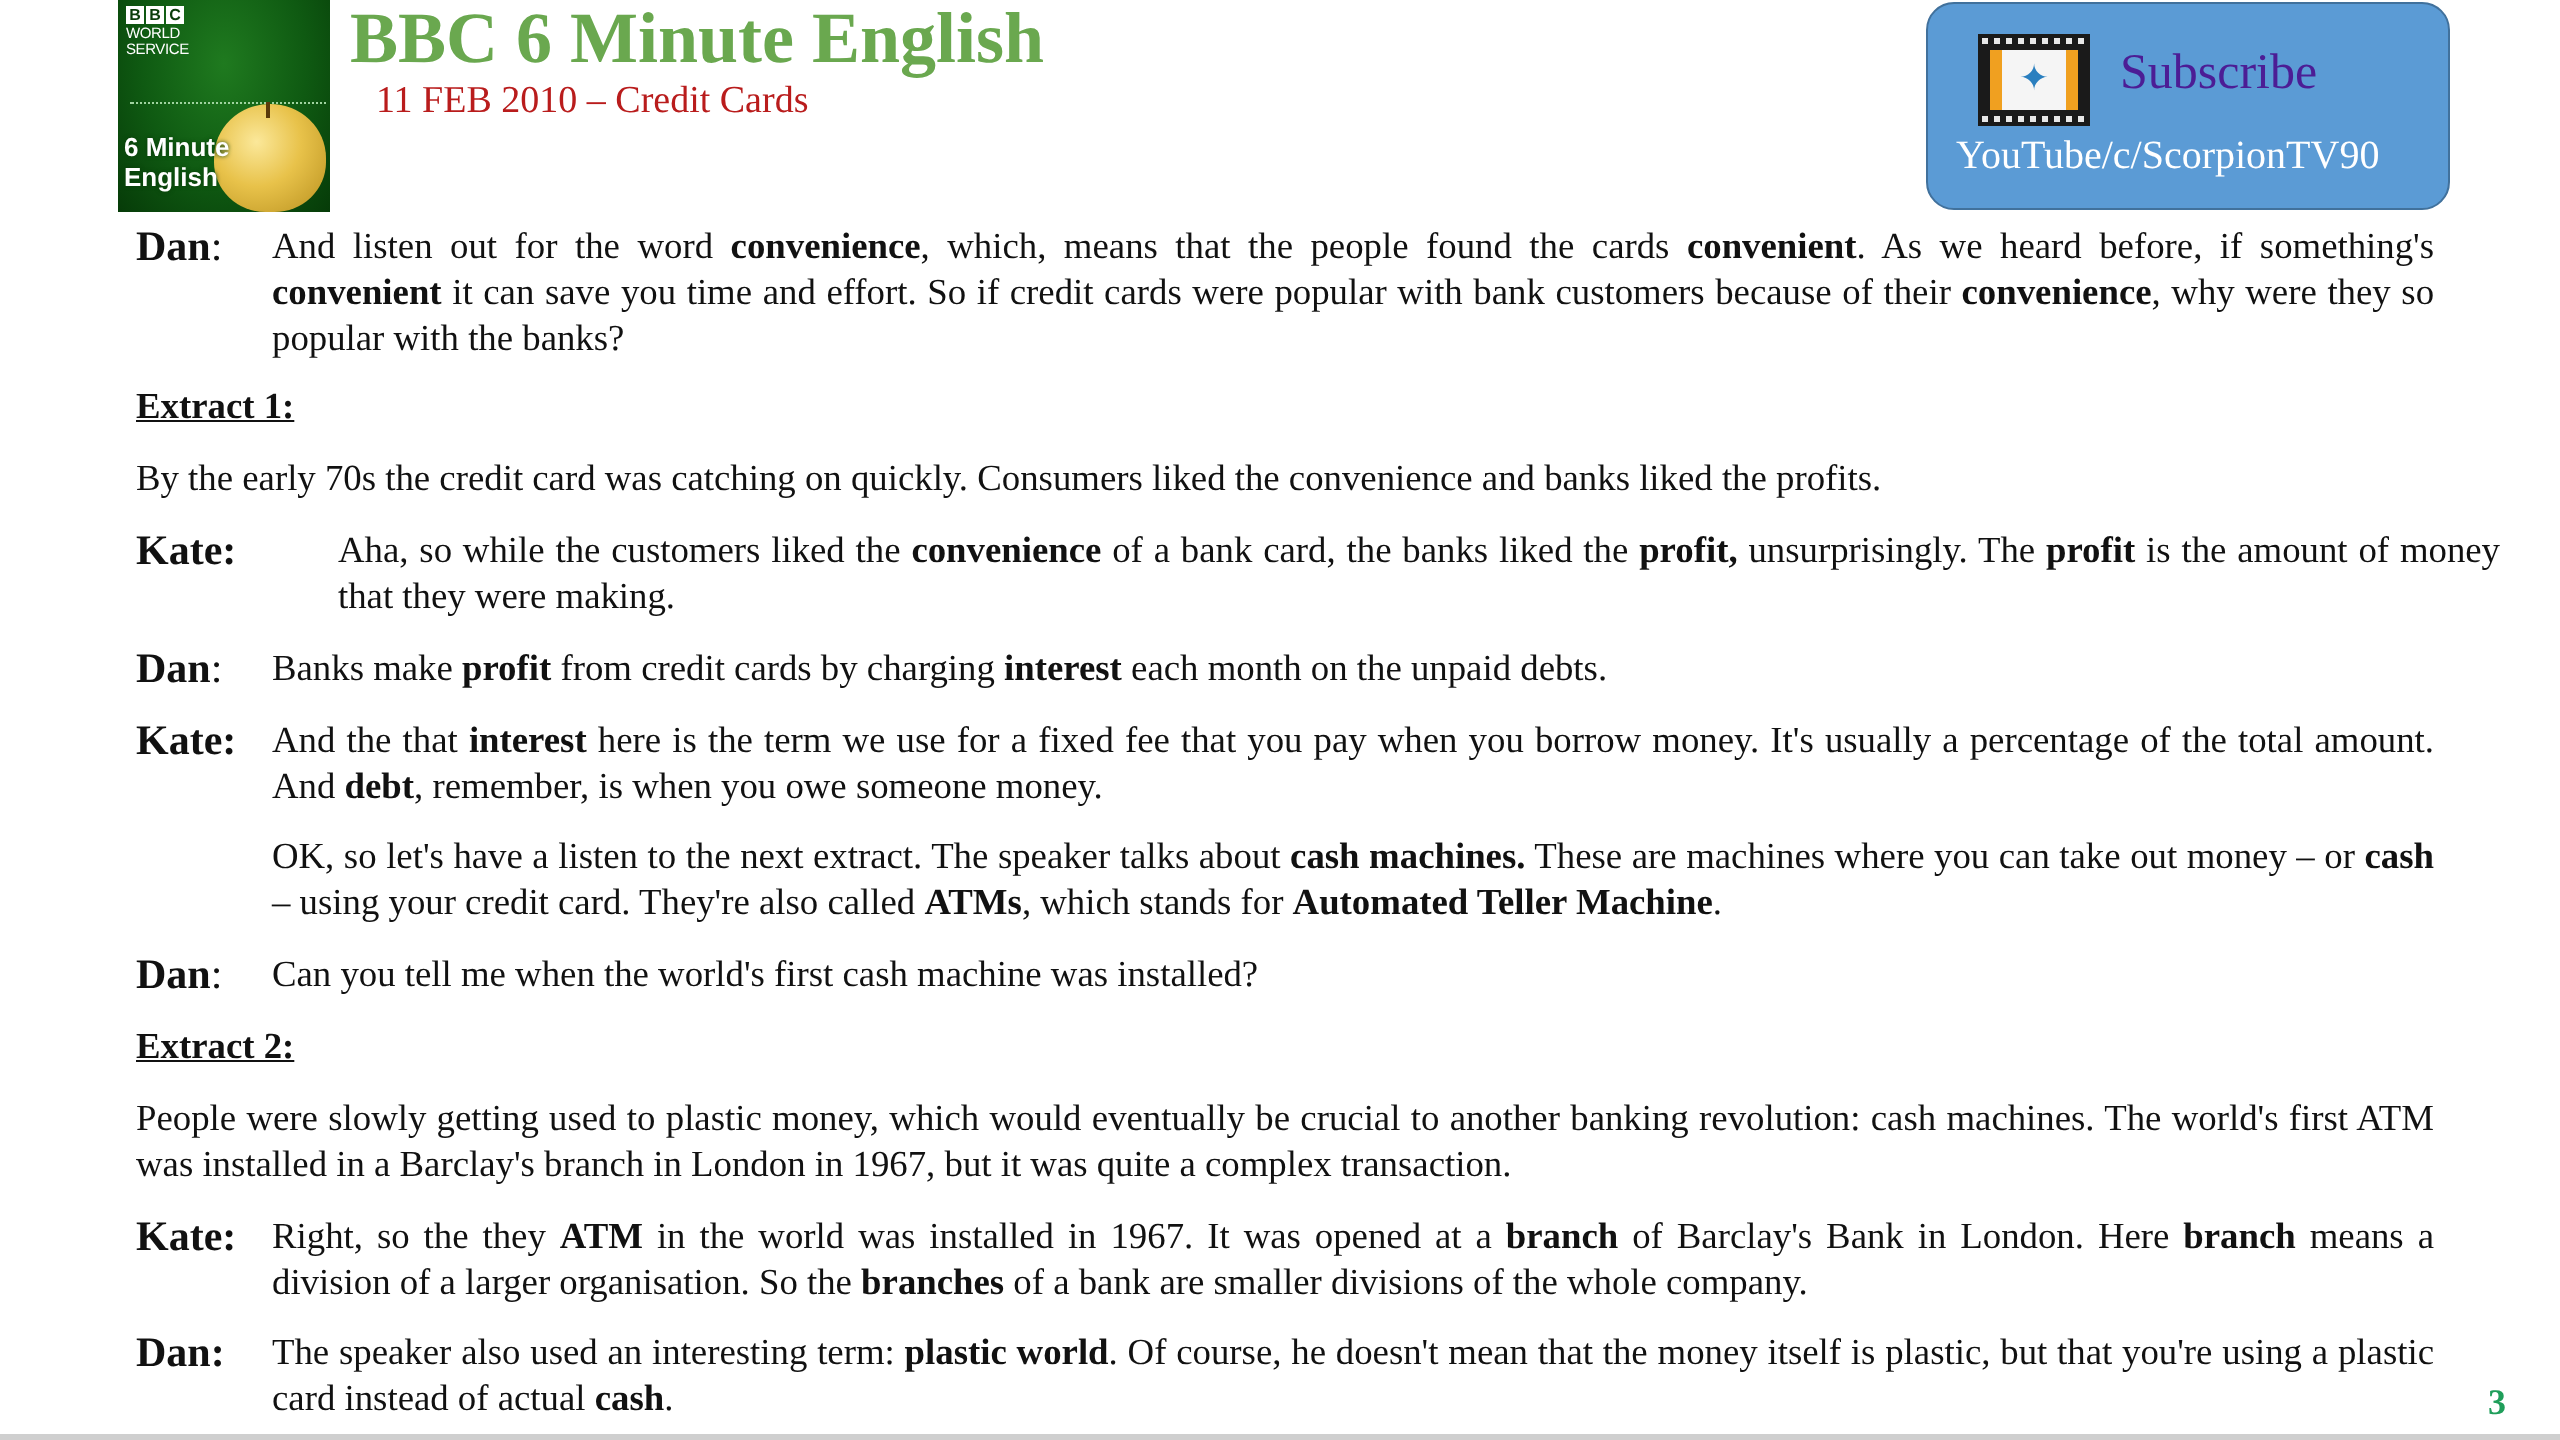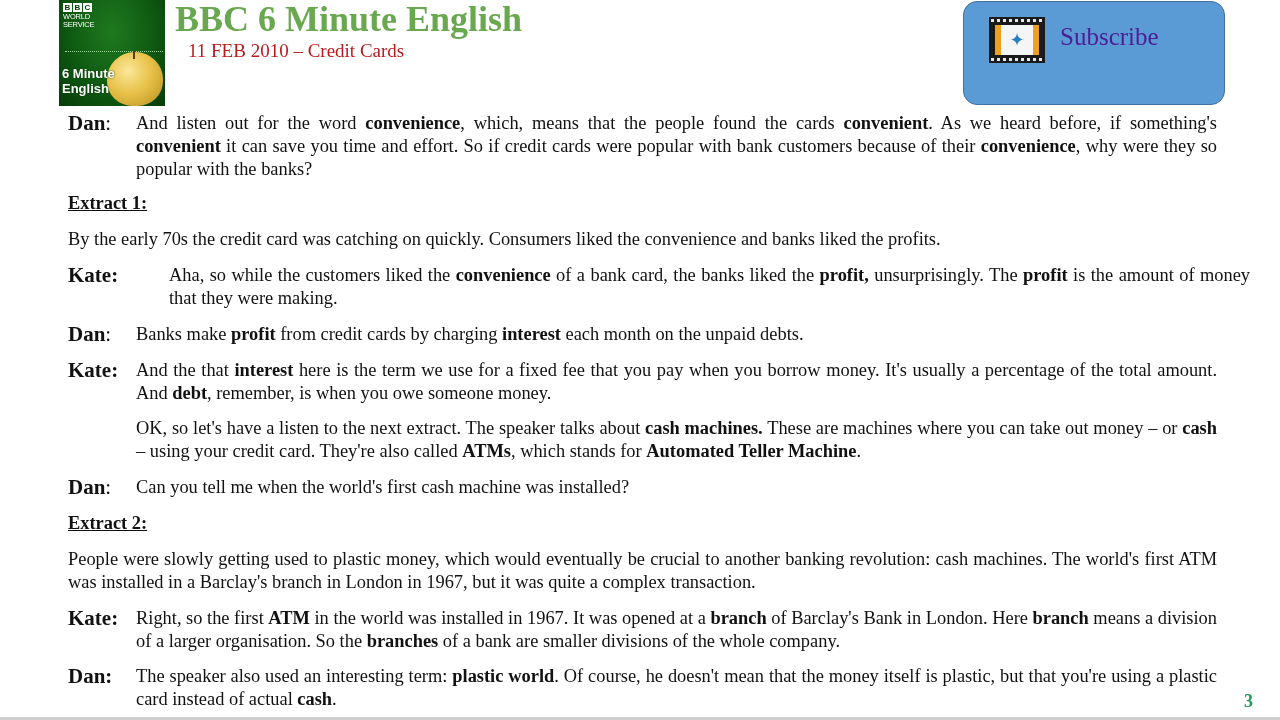--- a/index.html
+++ b/index.html
@@ -120,38 +120,39 @@
 
 <h1 class="header-title">BBC 6 Minute English</h1>
 <div class="header-sub">11 FEB 2010 – Credit Cards</div>
 
 <div class="subscribe">
   <div class="film">
     <div class="frame"></div>
     <div class="scorp">✦</div>
   </div>
   <div class="sub-label">Subscribe</div>
+  <div class="channel">YouTube/c/ScorpionTV90</div>
 </div>
 
 <div class="content" id="transcript">
     <div class="spk" style="top: 112px;"><span>Dan</span><span style="font-weight: normal;">:</span></div>
     <div class="txt" style="top: 112px;"><span>And listen out for the word </span><b>convenience</b><span>, which, means that the people found the cards </span><b>convenient</b><span>. As we heard before, if something's </span><b>convenient</b><span> it can save you time and effort. So if credit cards were popular with bank customers because of their </span><b>convenience</b><span>, why were they so popular with the banks?</span></div>
     <div class="heading" style="top: 192px;">Extract 1:</div>
     <div class="txt full" style="top: 228px;"><span>By the early 70s the credit card was catching on quickly. Consumers liked the convenience and banks liked the profits.</span></div>
     <div class="spk" style="top: 264px;"><span>Kate</span><span>:</span></div>
     <div class="txt" style="top: 264px; margin-left: 33px;"><span>Aha, so while the customers liked the </span><b>convenience</b><span> of a bank card, the banks liked the </span><b>profit,</b><span> unsurprisingly. The </span><b>profit</b><span> is the amount of money that they were making.</span></div>
     <div class="spk" style="top: 323px;"><span>Dan</span><span style="font-weight: normal;">:</span></div>
     <div class="txt" style="top: 323px;"><span>Banks make </span><b>profit</b><span> from credit cards by charging </span><b>interest</b><span> each month on the unpaid debts.</span></div>
     <div class="spk" style="top: 359px;"><span>Kate</span><span>:</span></div>
     <div class="txt" style="top: 359px;"><span>And the that </span><b>interest</b><span> here is the term we use for a fixed fee that you pay when you borrow money. It's usually a percentage of the total amount. And </span><b>debt</b><span>, remember, is when you owe someone money.</span></div>
     <div class="txt" style="top: 417px;"><span>OK, so let's have a listen to the next extract. The speaker talks about </span><b>cash machines.</b><span> These are machines where you can take out money – or </span><b>cash</b><span> – using your credit card. They're also called </span><b>ATMs</b><span>, which stands for </span><b>Automated Teller Machine</b><span>.</span></div>
     <div class="spk" style="top: 476px;"><span>Dan</span><span style="font-weight: normal;">:</span></div>
     <div class="txt" style="top: 476px;"><span>Can you tell me when the world's first cash machine was installed?</span></div>
     <div class="heading" style="top: 512px;">Extract 2:</div>
     <div class="txt full" style="top: 548px;"><span>People were slowly getting used to plastic money, which would eventually be crucial to another banking revolution: cash machines. The world's first ATM was installed in a Barclay's branch in London in 1967, but it was quite a complex transaction.</span></div>
     <div class="spk" style="top: 607px;"><span>Kate</span><span>:</span></div>
-    <div class="txt" style="top: 607px;"><span>Right, so the first </span><b>ATM</b><span> in the world was installed in 1967. It was opened at a </span><b>branch</b><span> of Barclay's Bank in London. Here </span><b>branch</b><span> means a division of a larger organisation. So the </span><b>branches</b><span> of a bank are smaller divisions of the whole company.</span></div>
+    <div class="txt" style="top: 607px;"><span>Right, so the they </span><b>ATM</b><span> in the world was installed in 1967. It was opened at a </span><b>branch</b><span> of Barclay's Bank in London. Here </span><b>branch</b><span> means a division of a larger organisation. So the </span><b>branches</b><span> of a bank are smaller divisions of the whole company.</span></div>
     <div class="spk" style="top: 665px;"><span>Dan</span><span>:</span></div>
     <div class="txt" style="top: 665px;"><span>The speaker also used an interesting term: </span><b>plastic world</b><span>. Of course, he doesn't mean that the money itself is plastic, but that you're using a plastic card instead of actual </span><b>cash</b><span>.</span></div>
   </div>
 
 <div class="page-num">3</div>
 <div class="bottom-edge"></div>
 
 </body></html>

